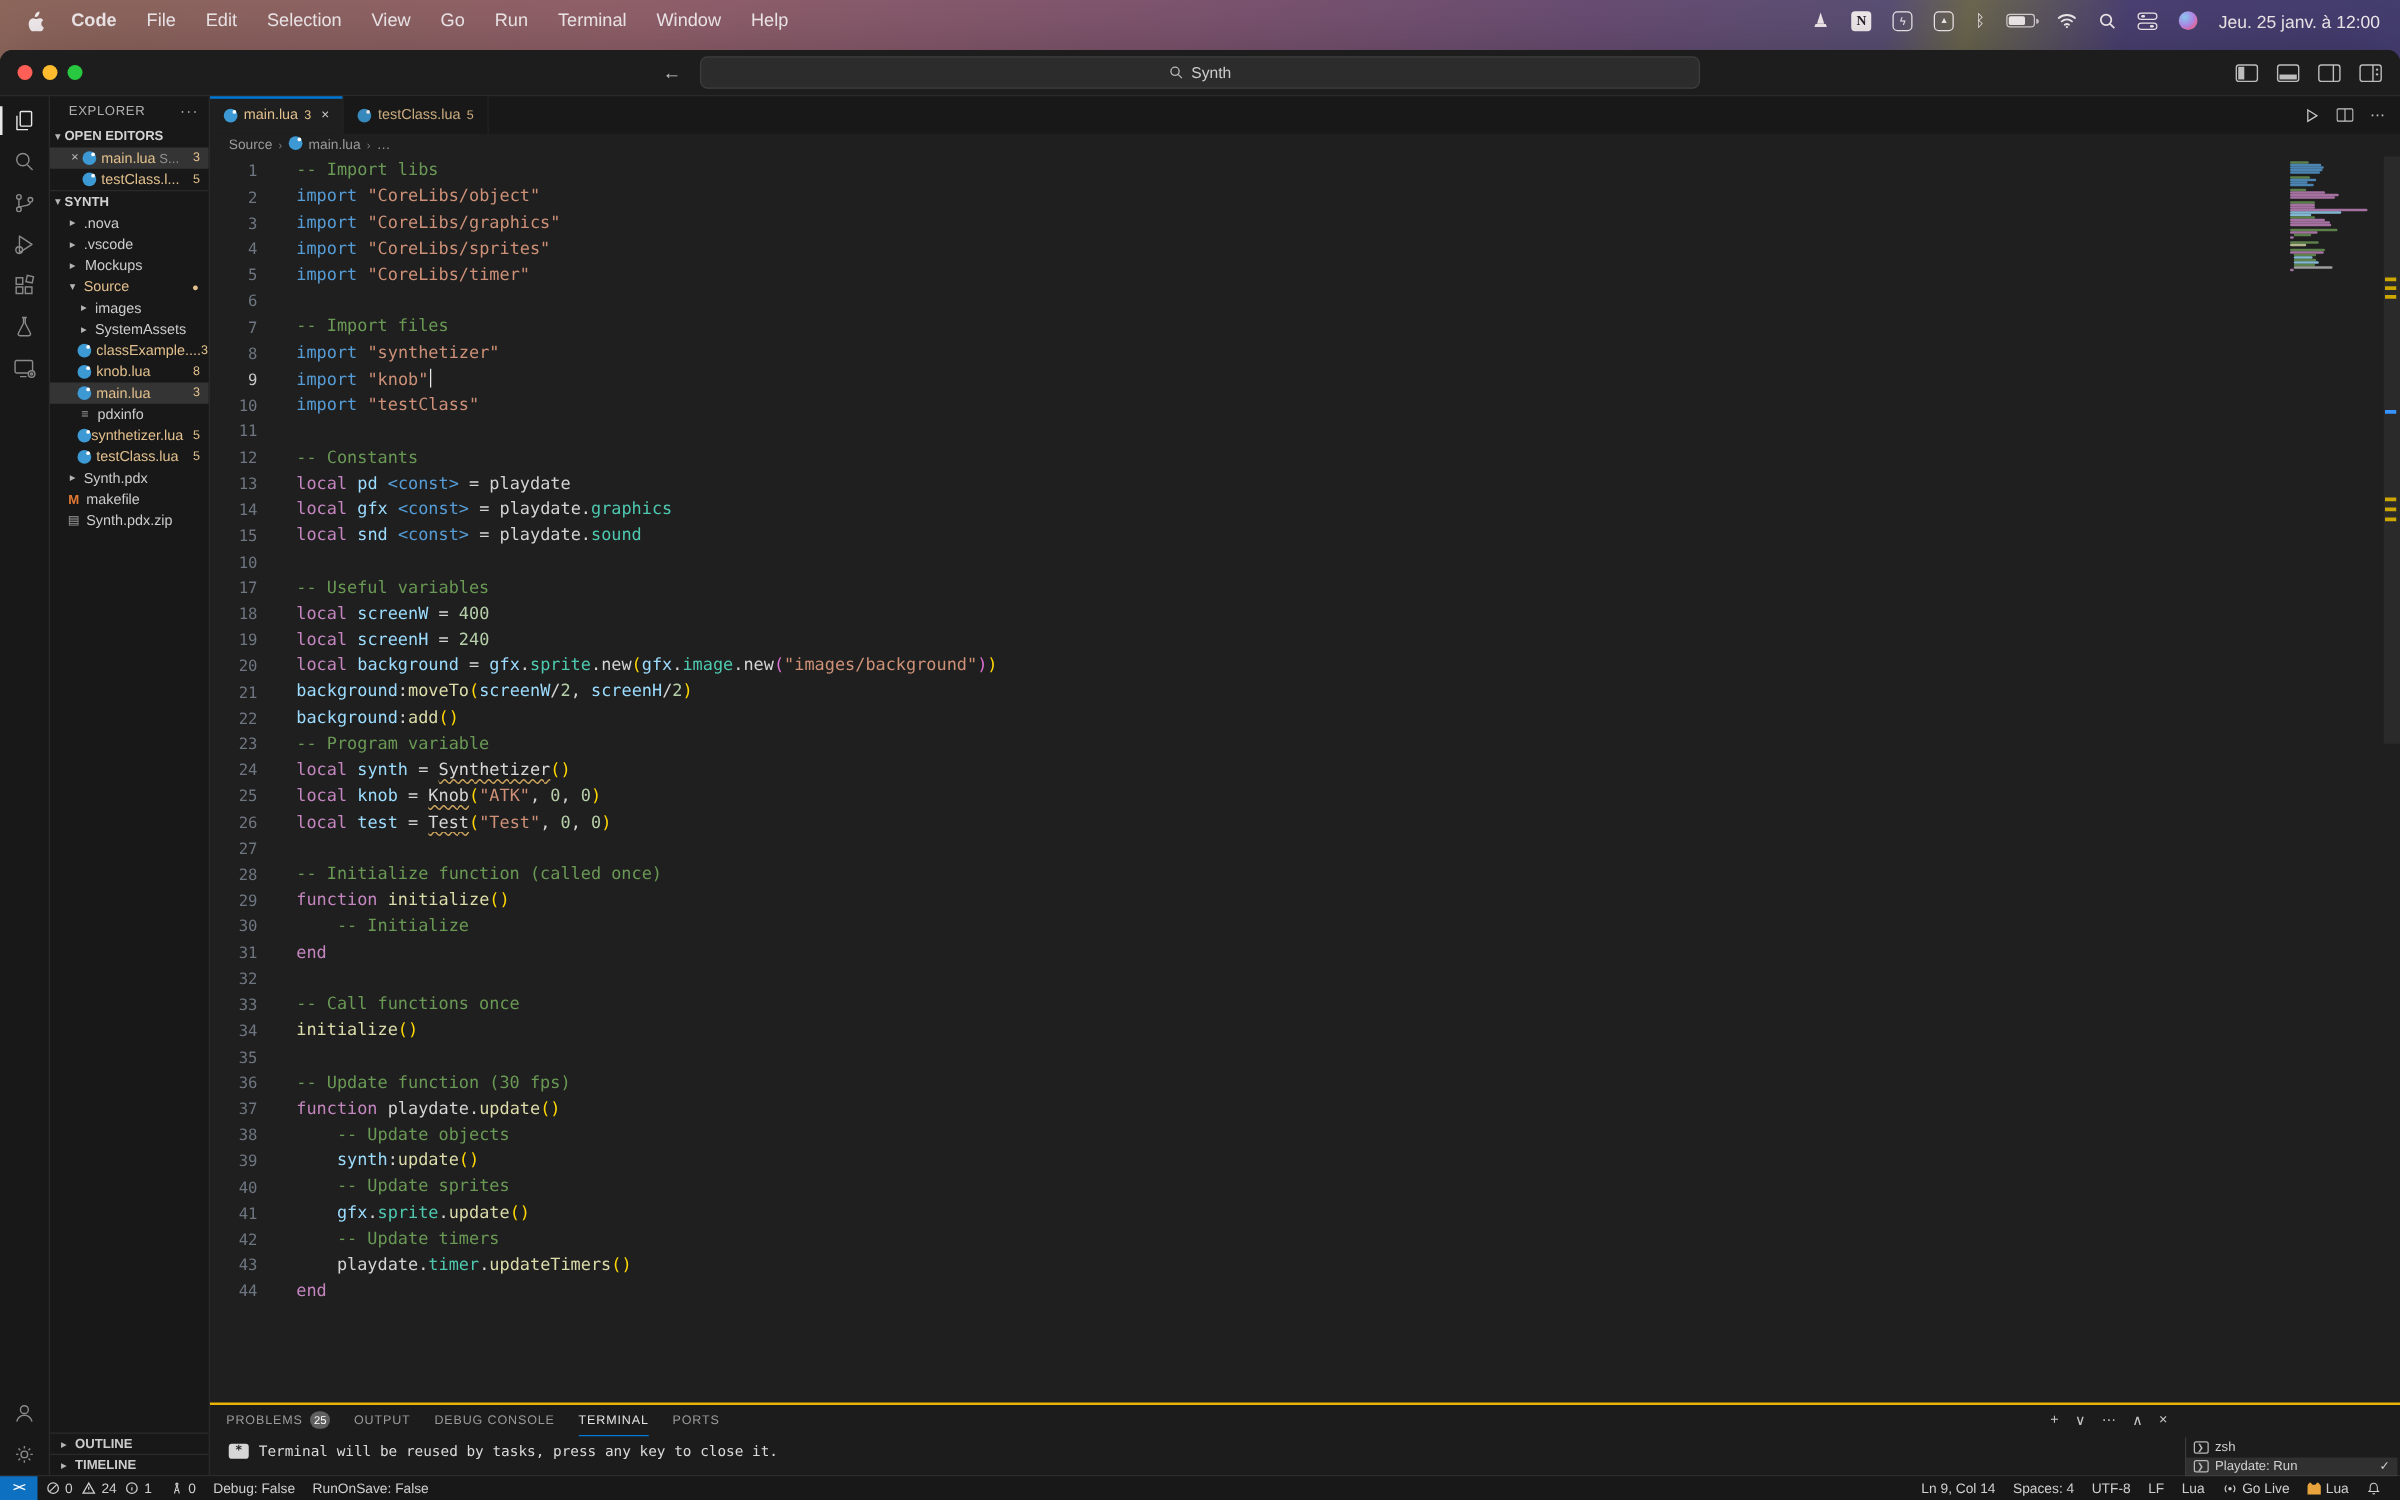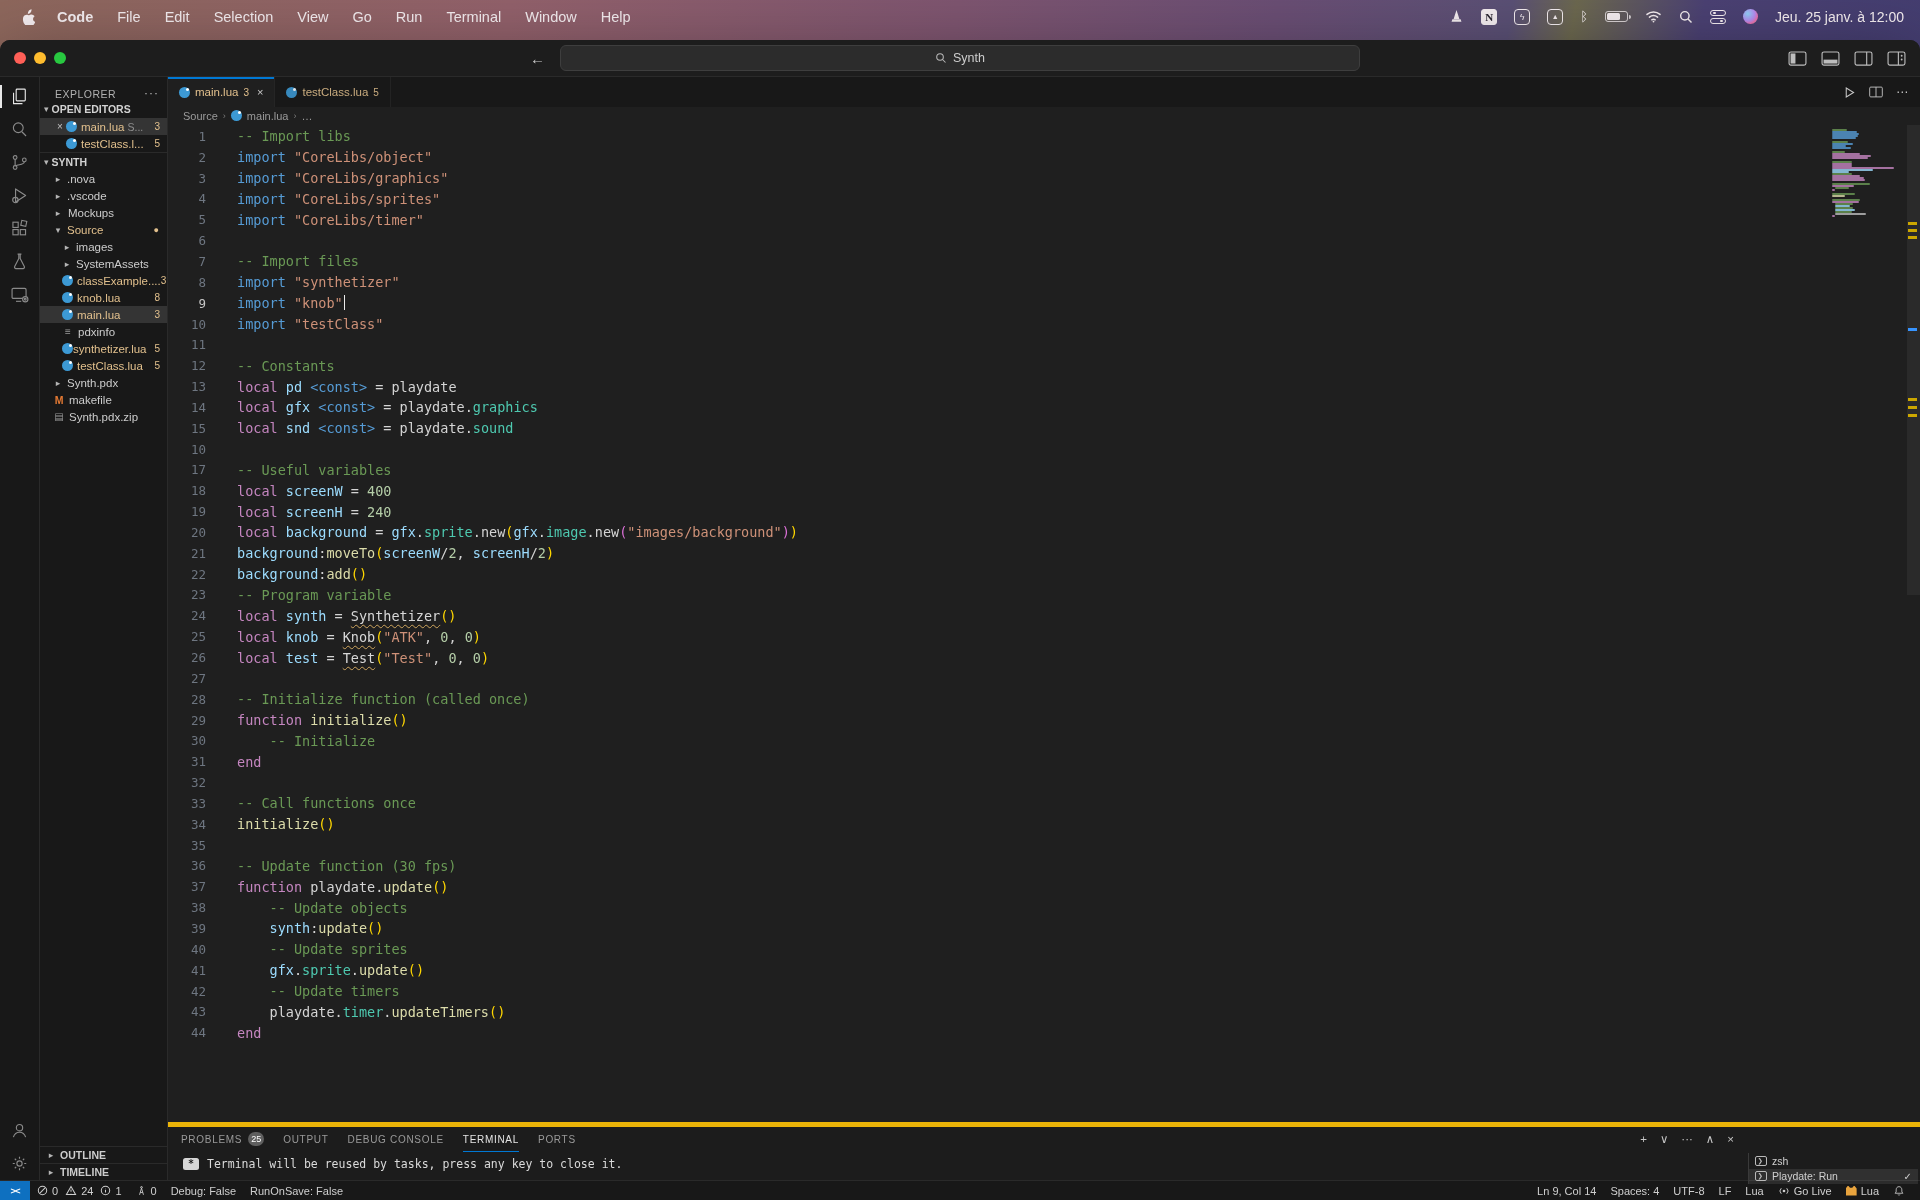--- a/index.html
+++ b/index.html
@@ -40,21 +40,21 @@
 
   
   .activity{width:40px;background:#181818;border-right:1px solid #2a2a2a;display:flex;flex-direction:column;align-items:center;padding-top:3px;flex:none}
   .act{width:40px;height:33px;display:flex;align-items:center;justify-content:center;color:#8a8a8a;position:relative;cursor:pointer}
   .act.active{color:#e7e7e7}
   .act.active::before{content:"";position:absolute;left:0;top:5px;bottom:5px;width:2px;background:#e7e7e7}
   .act-spacer{margin-top:auto}
 
   
   .sidebar{width:128px;background:#181818;border-right:1px solid #2a2a2a;color:#c5c5c5;display:flex;flex-direction:column;flex:none;overflow:hidden}
-  .sb-header{height:23px;display:flex;align-items:flex-end;padding:0 8px 0 15px;font-size:10.5px;letter-spacing:.5px;color:#b0b0b0;flex:none}
+  .sb-header{height:23px;display:flex;align-items:center;padding:0 8px 0 15px;font-size:10.5px;letter-spacing:.5px;color:#b0b0b0;flex:none}
   .sb-more{margin-left:auto;color:#bdbdbd;font-size:12px;letter-spacing:1px}
   .sec{display:flex;align-items:center;height:18px;font-weight:700;font-size:10.5px;color:#d2d2d2;padding-left:4px;gap:3px;flex:none}
   .sec .chev{font-size:9px;color:#b5b5b5}
   .row{height:17px;display:flex;align-items:center;white-space:nowrap;font-size:11.5px;color:#cccccc;cursor:pointer;flex:none;overflow:hidden}
   .row.sel{background:#343434}
   .mod{color:#e2c08d}
   .rbadge{margin-left:auto;padding-right:7px;color:#e2c08d;font-size:10px;flex:none}
   .rdot{margin-left:auto;padding-right:8px;color:#e2c08d;font-size:9px;flex:none}
   .chv{width:10px;flex:none;color:#b5b5b5;font-size:9px;text-align:center;display:inline-block}
   .lua-ico{width:11px;height:11px;border-radius:50%;background:#3c99d4;position:relative;flex:none;display:inline-block}
@@ -90,21 +90,21 @@
   .tk-p1{color:#ffd700}.tk-p2{color:#da70d6}
   .tk-u{color:#d8d8d8;text-decoration:underline wavy #cfa65e 1px;text-underline-offset:3px}
   .cursor{display:inline-block;width:1.5px;height:15px;background:#eaeaea;margin-left:1px;vertical-align:-2px}
   .minimap{position:absolute;top:4px;right:22px;width:66px}
   .mm-line{height:1.5px;margin-bottom:.5px;border-radius:1px;opacity:.8}
   .vscroll{position:absolute;top:0;right:0;width:13px;height:470px;background:rgba(150,150,150,.10)}
   .rmark{position:absolute;right:3px;width:9px;height:3px;background:#cca700}
   .rmark.blue{background:#3794ff}
 
   
-  .panel{height:58px;background:#1c1c1c;border-top:5px solid #eab308;position:relative;flex:none}
+  .panel{height:58px;background:#1c1c1c;border-top:2px solid #eab308;position:relative;flex:none}
   .panel-tabs{height:25px;display:flex;align-items:center;padding-left:13px;gap:19px}
   .ptab{display:flex;align-items:center;gap:6px;height:100%;font-size:10px;letter-spacing:.7px;color:#9a9a9a;border-bottom:1px solid transparent;cursor:pointer}
   .ptab.active{color:#e4e4e4;border-bottom-color:#0078d4}
   .pbadge{background:#5f5f5f;color:#fff;border-radius:9px;min-width:15px;height:14px;padding:0 3px;display:flex;align-items:center;justify-content:center;font-size:9px;letter-spacing:0}
   .panel-msg{display:flex;align-items:center;gap:8px;padding-left:15px;margin-top:5px;font-family:"DejaVu Sans Mono","Liberation Mono",monospace;font-size:11.5px;color:#dadada}
   .key-ico{width:16px;height:12px;background:#d6d6d6;color:#1f1f1f;border-radius:2.5px;display:flex;align-items:center;justify-content:center;font-size:10px;font-weight:700;line-height:1}
   .pactions{position:absolute;top:5px;right:186px;display:flex;gap:13px;color:#c8c8c8;font-size:11.5px;align-items:center}
   .termlist{position:absolute;top:26px;right:2px;width:170px;border-left:1px solid #3a3a3a}
   .trow{height:15.5px;display:flex;align-items:center;gap:5px;padding:0 6px;font-size:10.5px;color:#d0d0d0;cursor:pointer}
   .trow.active{background:rgba(255,255,255,.09)}

